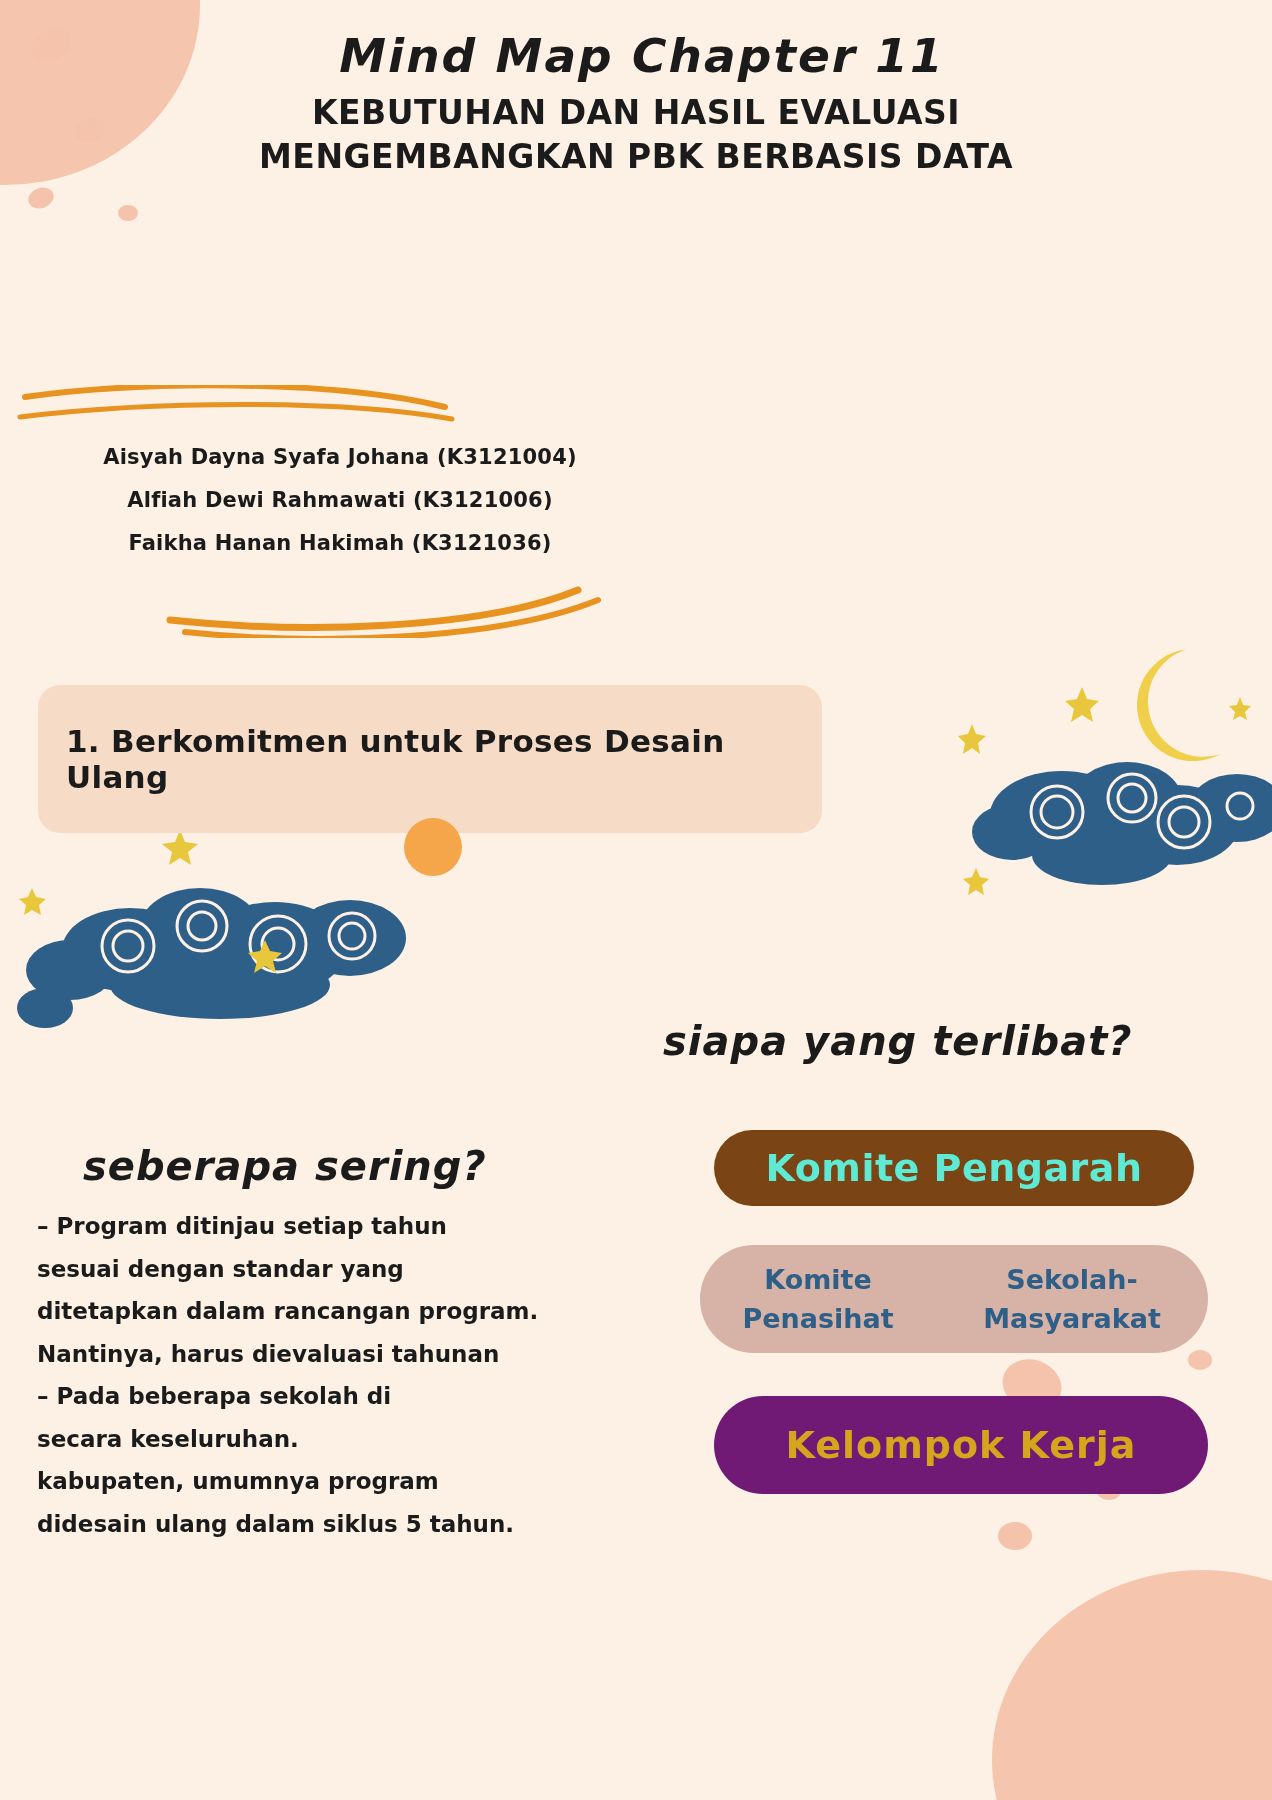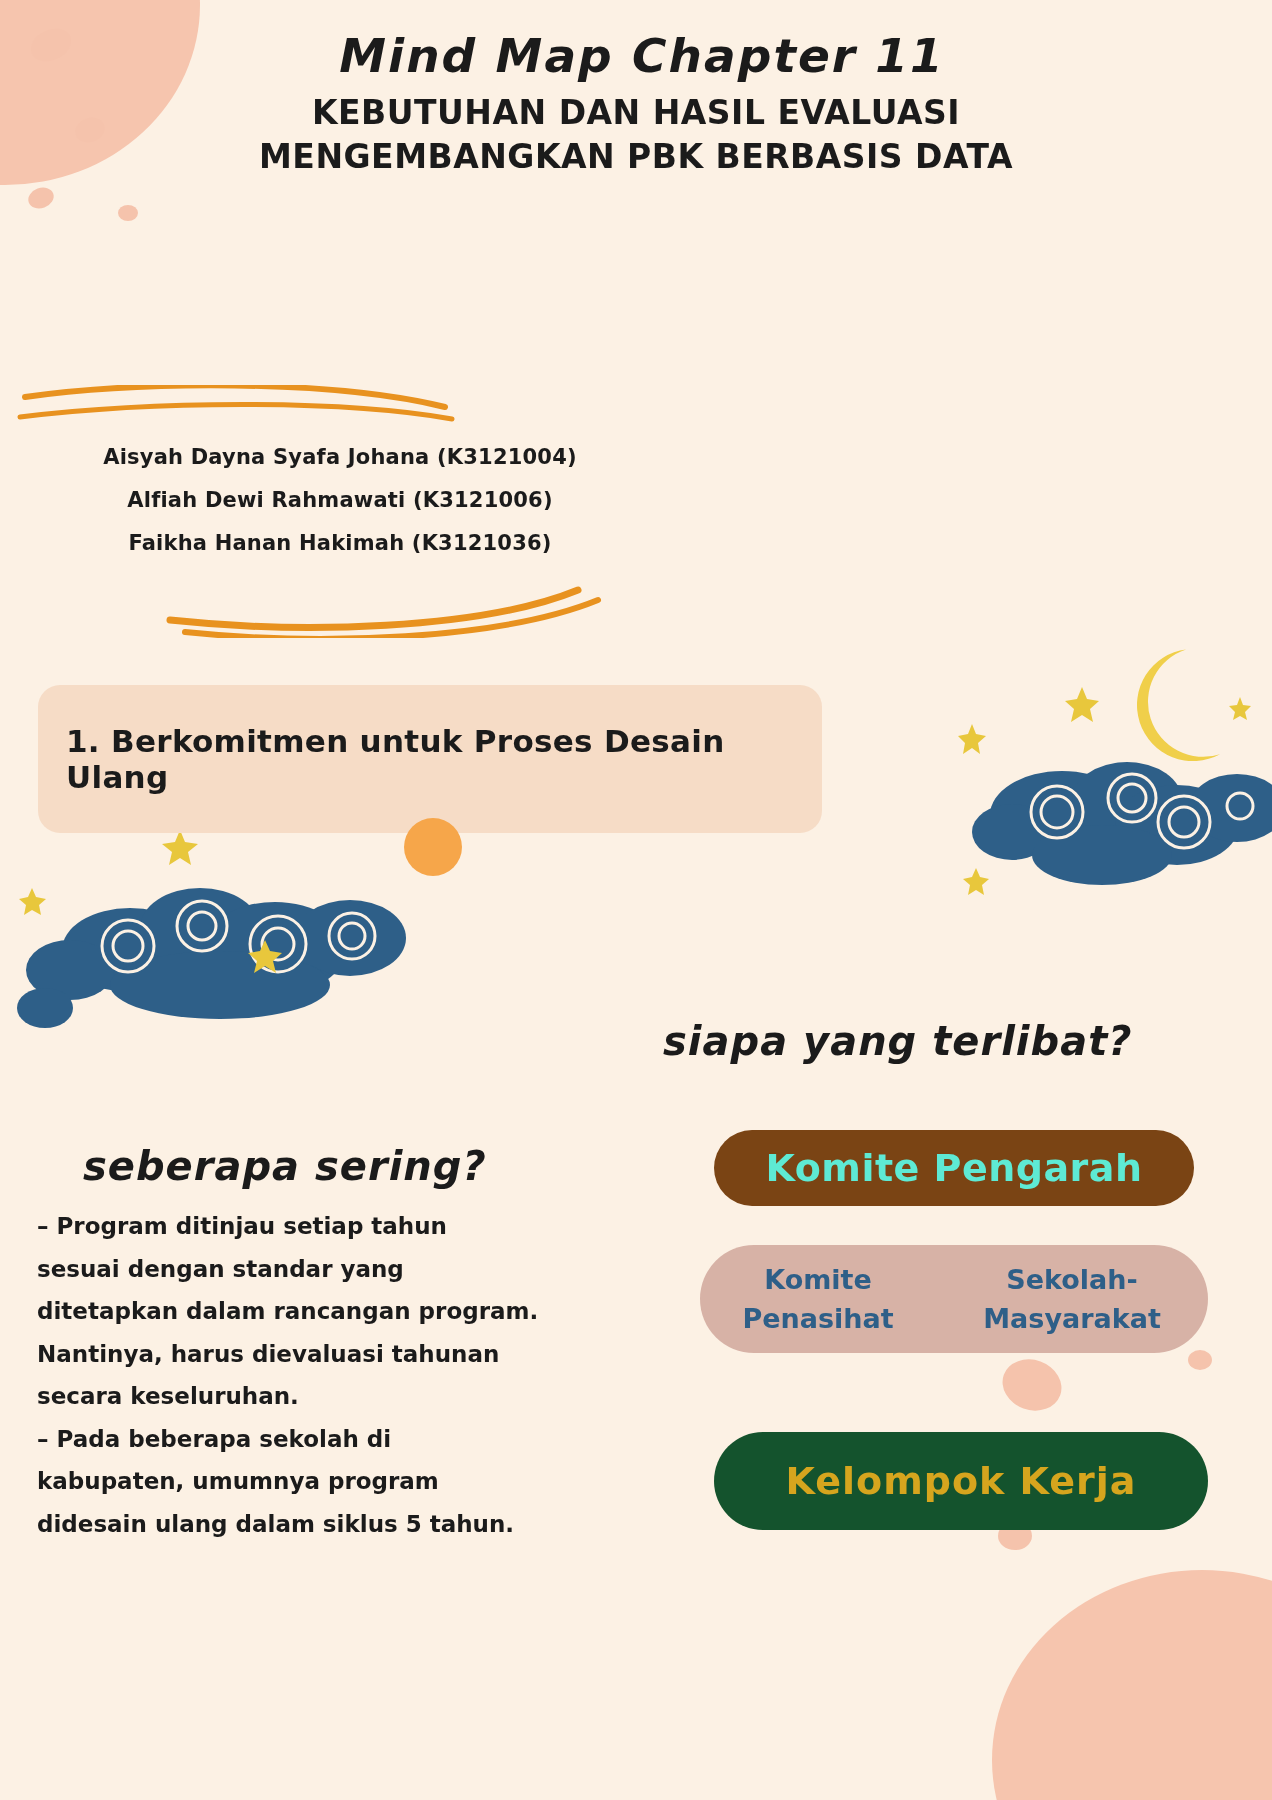--- a/index.html
+++ b/index.html
@@ -186,23 +186,23 @@
   .pill-2 {
     left: 700px; top: 1245px;
     width: 508px; height: 108px;
     background: #d7b2a6;
     color: #2e5f88;
     font-size: 27px;
     line-height: 1.45;
     flex-direction: row;
   }
   .pill-3 {
-    left: 714px; top: 1432px;
+    left: 714px; top: 1396px;
     width: 494px; height: 98px;
-    background: #14532d;
+    background: #701a75;
     color: #d6a51e;
     font-size: 38px;
     letter-spacing: 1px;
   }
 </style>
 </head>
 <body>
 
 <div class="blob blob-tl-main"></div>
 <div class="blob blob-tl-d1"></div>
@@ -304,22 +304,22 @@
 <div class="sun-dot"></div>
 
 <p class="script-heading heading-who">siapa yang terlibat?</p>
 <p class="script-heading heading-often">seberapa sering?</p>
 
 <div class="body-text">
   <p>– Program ditinjau setiap tahun</p>
   <p>sesuai dengan standar yang</p>
   <p>ditetapkan dalam rancangan program.</p>
   <p>Nantinya, harus dievaluasi tahunan</p>
+  <p>– Pada beberapa sekolah di</p>
   <p>secara keseluruhan.</p>
-  <p>– Pada beberapa sekolah di</p>
   <p>kabupaten, umumnya program</p>
   <p>didesain ulang dalam siklus 5 tahun.</p>
 </div>
 
 <div class="pill pill-1">
   <span>Komite Pengarah</span>
 </div>
 
 <div class="pill pill-2">
   <span>Komite Penasihat</span>

